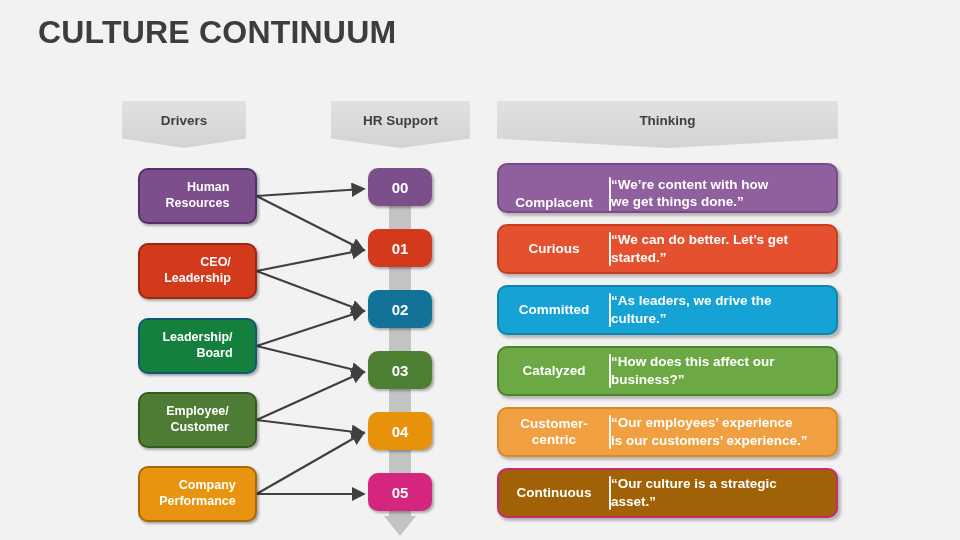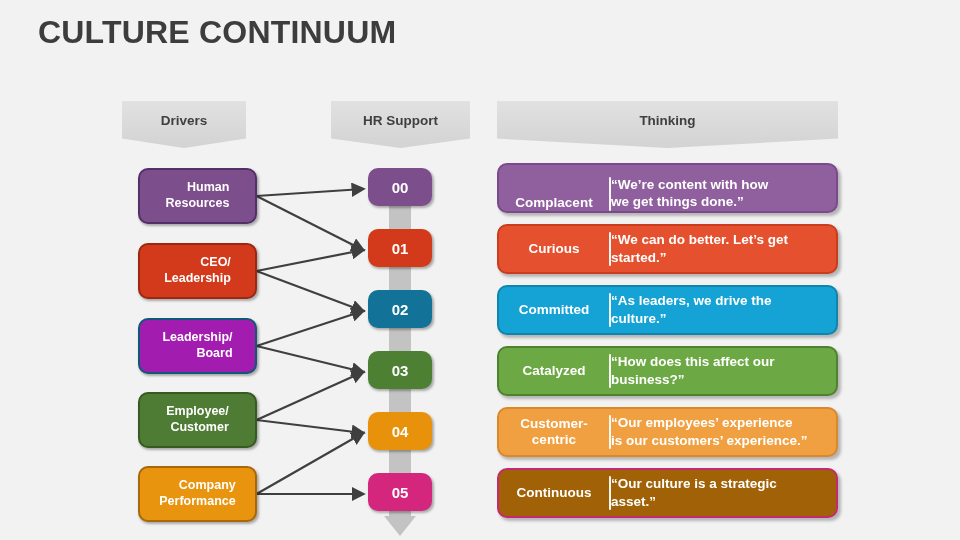--- a/index.html
+++ b/index.html
@@ -92,21 +92,21 @@
       <line x1="256.5" y1="420" x2="363" y2="433" stroke="#3f3f3f" stroke-width="2.2" marker-end="url(#ah)"></line>
       <line x1="256.5" y1="494" x2="363" y2="433" stroke="#3f3f3f" stroke-width="2.2" marker-end="url(#ah)"></line>
       <line x1="256.5" y1="494" x2="363" y2="494" stroke="#3f3f3f" stroke-width="2.2" marker-end="url(#ah)"></line>
     </svg>
 
   <div id="drivers-col">
       <div class="driver-box" style="top: 168px; background: rgb(125, 78, 140); border-color: rgb(84, 48, 105);">Human
 Resources</div>
       <div class="driver-box" style="top: 243px; background: rgb(210, 58, 27); border-color: rgb(156, 40, 16);">CEO/
 Leadership</div>
-      <div class="driver-box" style="top: 318px; background: #a21caf; border-color: rgb(14, 88, 120);">Leadership/
+      <div class="driver-box" style="top: 318px; background: #15803d; border-color: rgb(14, 88, 120);">Leadership/
 Board</div>
       <div class="driver-box" style="top: 392px; background: rgb(78, 124, 52); border-color: rgb(54, 90, 31);">Employee/
 Customer</div>
       <div class="driver-box" style="top: 466px; background: rgb(232, 148, 15); border-color: rgb(168, 104, 10);">Company
 Performance</div>
     </div>
   <div id="hr-col">
       <div class="num-box" style="top: 168px; background: rgb(125, 78, 140);">00</div>
       <div class="num-box" style="top: 229px; background: rgb(210, 58, 27);">01</div>
       <div class="num-box" style="top: 290px; background: rgb(19, 114, 151);">02</div>

